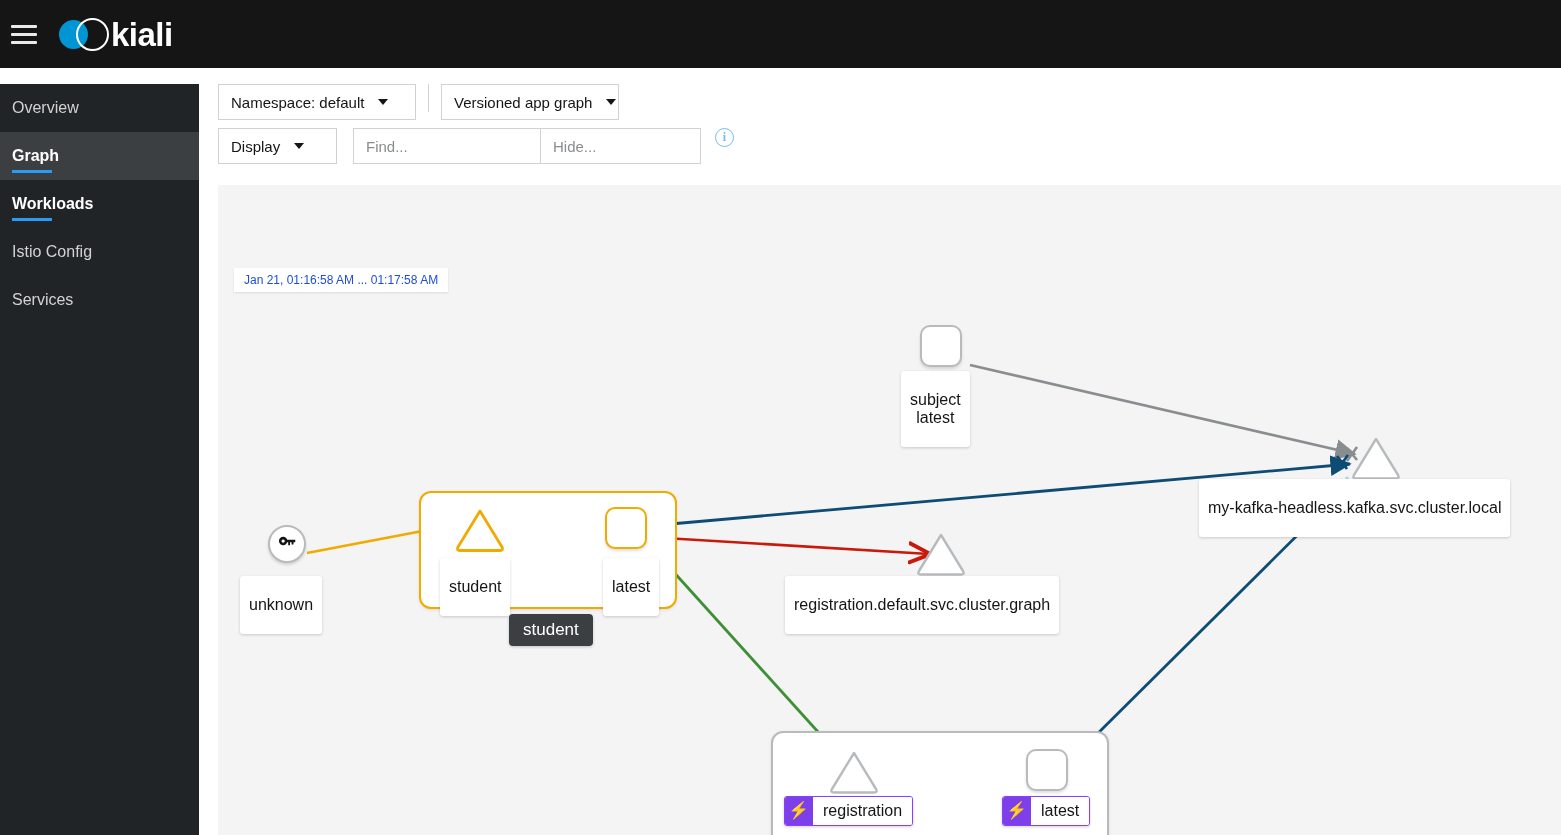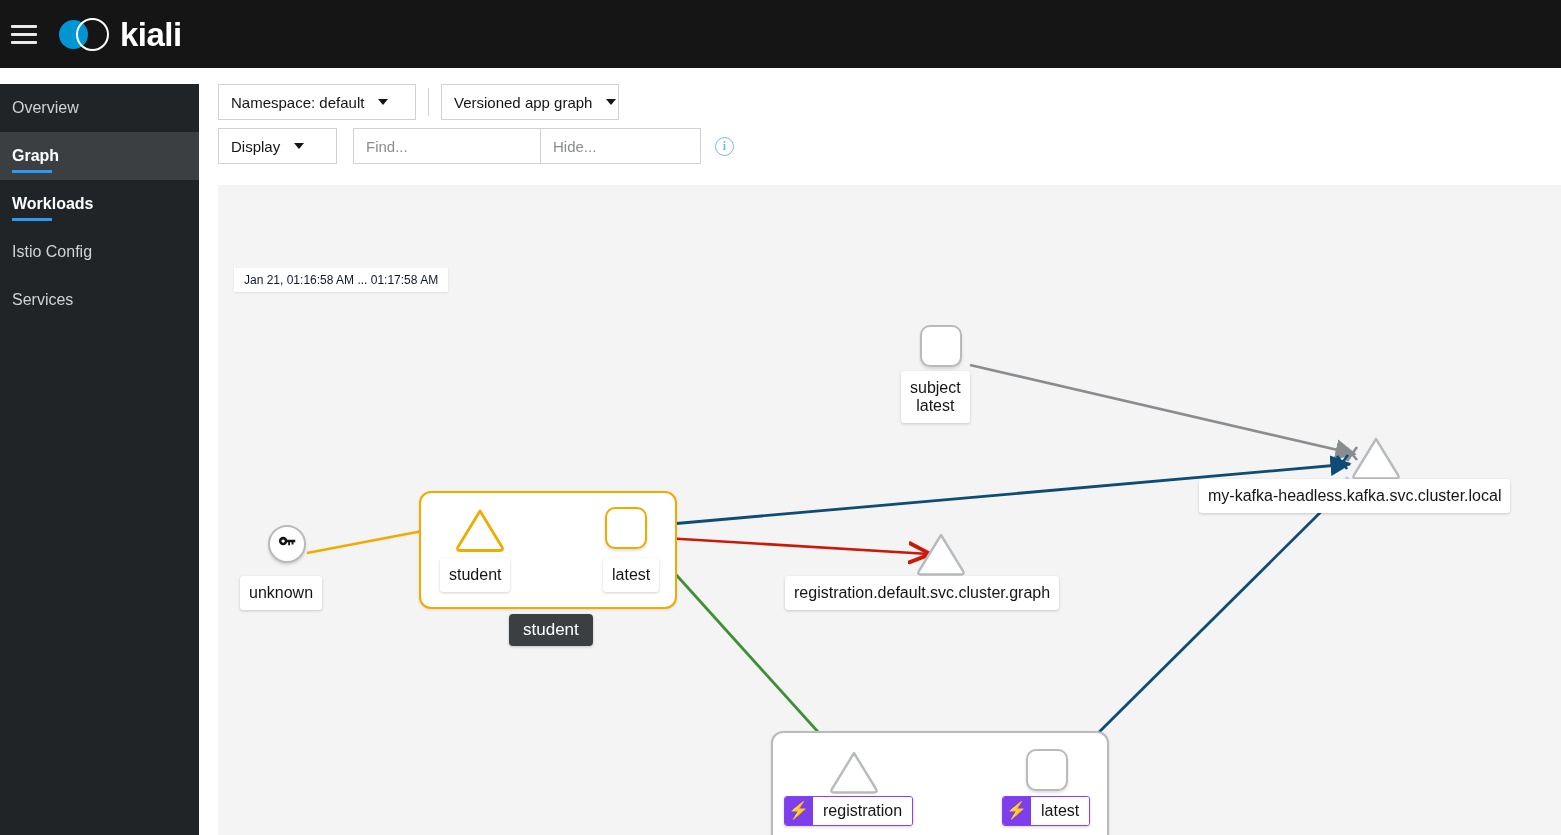--- a/index.html
+++ b/index.html
@@ -23,21 +23,21 @@
   .hamburger {
     width: 26px; height: 26px;
     margin-left: 11px; margin-right: 22px;
     display: flex; flex-direction: column; justify-content: center; gap: 5px;
     cursor: pointer;
   }
   .hamburger span {
     display: block; height: 3px; width: 26px;
     background: #e9e9e9; border-radius: 1px;
   }
-  .brand { display: flex; align-items: center; gap: 9px; }
+  .brand { display: flex; align-items: center; }
   .brand-mark { position: relative; width: 52px; height: 36px; }
   .brand-mark .disc {
     position: absolute; left: 0; top: 4px;
     width: 29px; height: 29px; border-radius: 50%;
     background: #0095d3;
   }
   .brand-mark .ring {
     position: absolute; left: 17px; top: 2px;
     width: 33px; height: 33px; border-radius: 50%;
     border: 2.5px solid #ffffff; background: transparent;
@@ -70,21 +70,21 @@
     width: 40px; height: 3px; background: #2b9af3;
   }
 
   
   .main {
     position: absolute; left: 199px; top: 68px;
     width: 1362px; height: 767px;
     background: #ffffff;
   }
   .toolbar { padding: 16px 0 0 19px; }
-  .toolbar-row { display: flex; align-items: center; }
+  .toolbar-row { display: flex; align-items: flex-start; }
   .toolbar-row + .toolbar-row { margin-top: 8px; }
 
   .pf-select {
     height: 36px; min-width: 0;
     background: #ffffff;
     border: 1px solid #d2d2d2;
     display: flex; align-items: center;
     padding: 0 12px;
     font-size: 15px; color: #151515;
     cursor: pointer;
@@ -130,21 +130,21 @@
   .graph-canvas {
     position: absolute; left: 19px; top: 117px;
     width: 1343px; height: 650px;
     background: #f4f4f4;
     overflow: hidden;
   }
   .time-chip {
     position: absolute; left: 16px; top: 83px;
     background: #ffffff;
     padding: 5px 10px;
-    font-size: 12px; color: #0f172a;
+    font-size: 12px; color: #1d4ed8;
     box-shadow: 0 1px 2px rgba(0,0,0,0.10);
   }
   svg.edges { position: absolute; left: 0; top: 0; width: 1343px; height: 650px; }
 
   
   .node { position: absolute; }
   .app-box {
     width: 42px; height: 42px;
     border-radius: 10px;
     background: #ffffff;
@@ -158,21 +158,21 @@
     border-radius: 50%;
     background: #ffffff;
     border: 2px solid #b8bbbe;
     box-shadow: 0 2px 3px rgba(0,0,0,0.14);
     display: flex; align-items: center; justify-content: center;
     cursor: pointer;
   }
   .node-label {
     position: absolute;
     background: #ffffff;
-    padding: 8px 9px;
+    padding: 20px 9px;
     font-size: 16px; color: #151515;
     box-shadow: 0 1px 3px rgba(0,0,0,0.18);
     border-radius: 3px;
     white-space: nowrap;
     line-height: 1.14;
     text-align: center;
   }
   .node-label.badged {
     padding: 0; display: flex; align-items: stretch;
     border: 1px solid #8a3ffc; border-radius: 3px; overflow: hidden;

